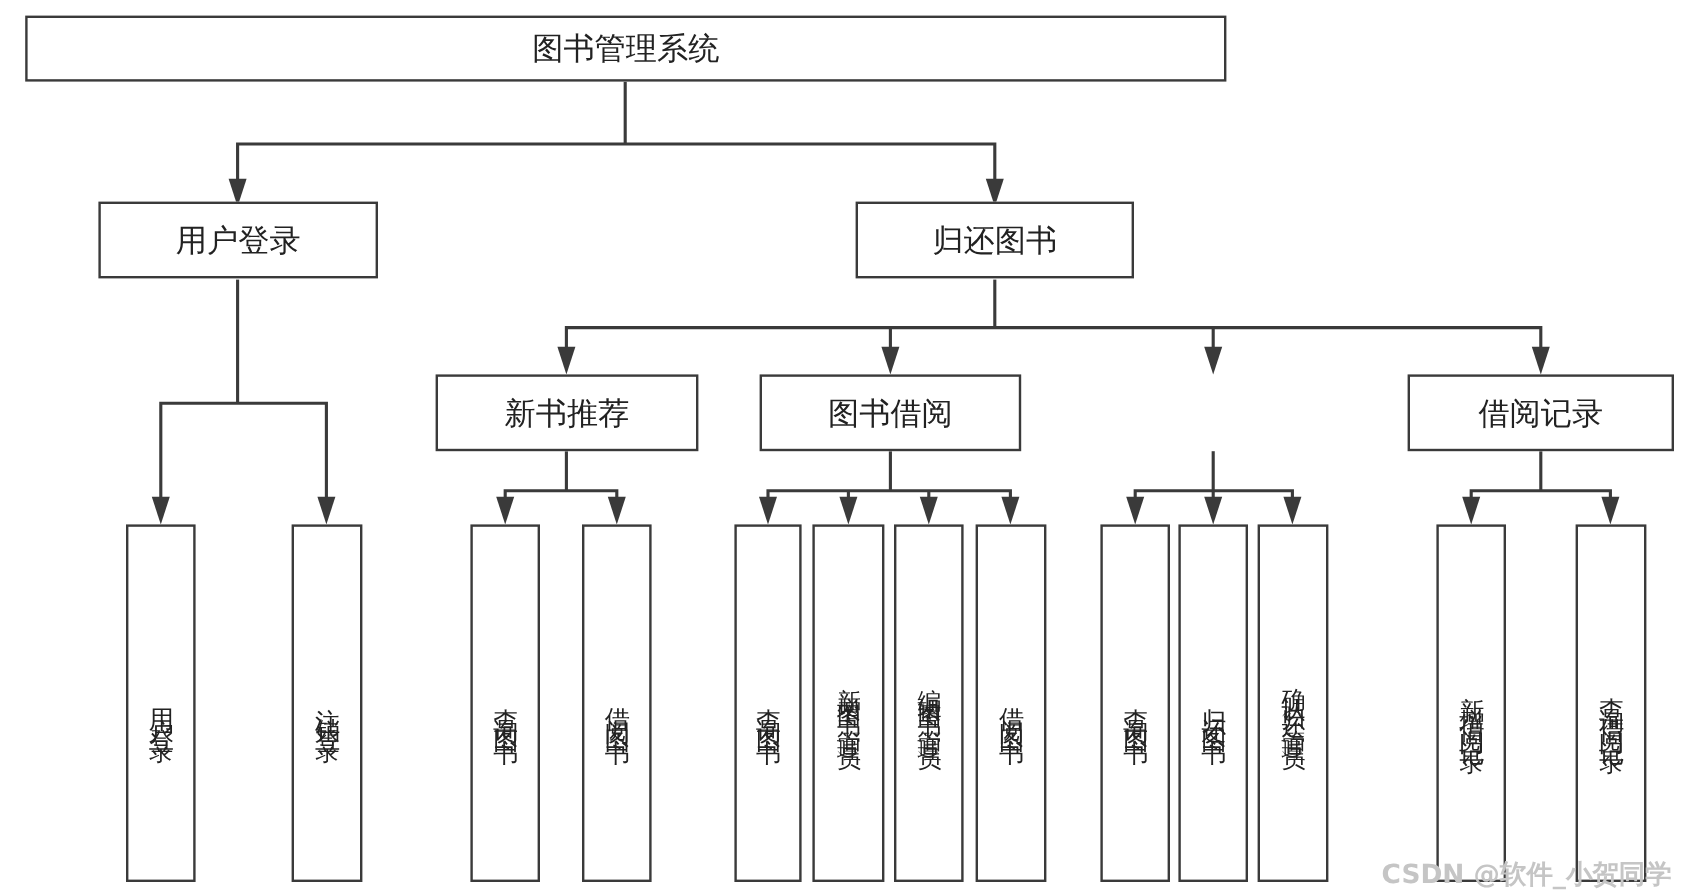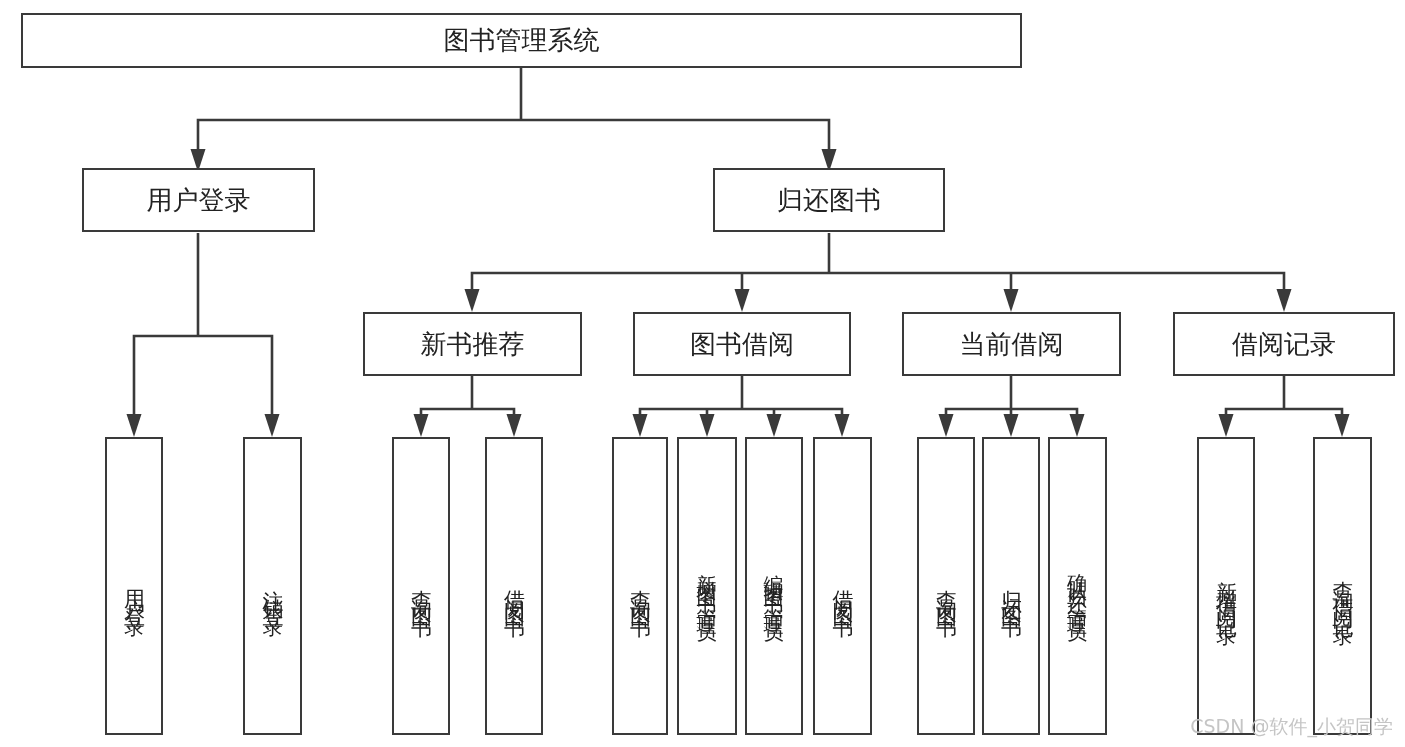--- a/index.html
+++ b/index.html
@@ -38,23 +38,24 @@
     text-orientation:mixed;
     font-size:21px;
     line-height:1;
     letter-spacing:9px;
     padding-top:9px; 
   }
   .leaf-long .v-text{letter-spacing:7px;padding-top:7px;font-size:20px;}
   #watermark{
     position:absolute;
     right:12px;top:714px;
-    font-size:19px;
+    font-size:22px;
     color:var(--watermark);
     white-space:nowrap;
+    font-weight:bold;
   }
 </style>
 </head>
 <body>
 
 <div id="canvas">
 
   <svg id="connectors" viewBox="0 0 1405 747" xmlns="http://www.w3.org/2000/svg">
 
     <path d="M521 68 V120"></path>
@@ -113,23 +114,20 @@
   <div class="node lvl2" style="left:713px;width:232px">
     <span class="h-label">归还图书</span>
   </div>
 
   <div class="node lvl3" style="left:633px;width:218px">
     <span class="h-label">图书借阅</span>
   </div>
   <div class="node lvl3" style="left:363px;width:219px">
     <span class="h-label">新书推荐</span>
   </div>
-  <div class="node lvl3" style="left:902px;width:219px">
-    <span class="h-label">当前借阅</span>
-  </div>
   <div class="node lvl3" style="left:1173px;width:222px">
     <span class="h-label">借阅记录</span>
   </div>
 
   <div class="node leaf" style="left:105px;width:58px">
     <span class="v-text">用户登录</span>
   </div>
   <div class="node leaf" style="left:243px;width:59px">
     <span class="v-text">注销登录</span>
   </div>

